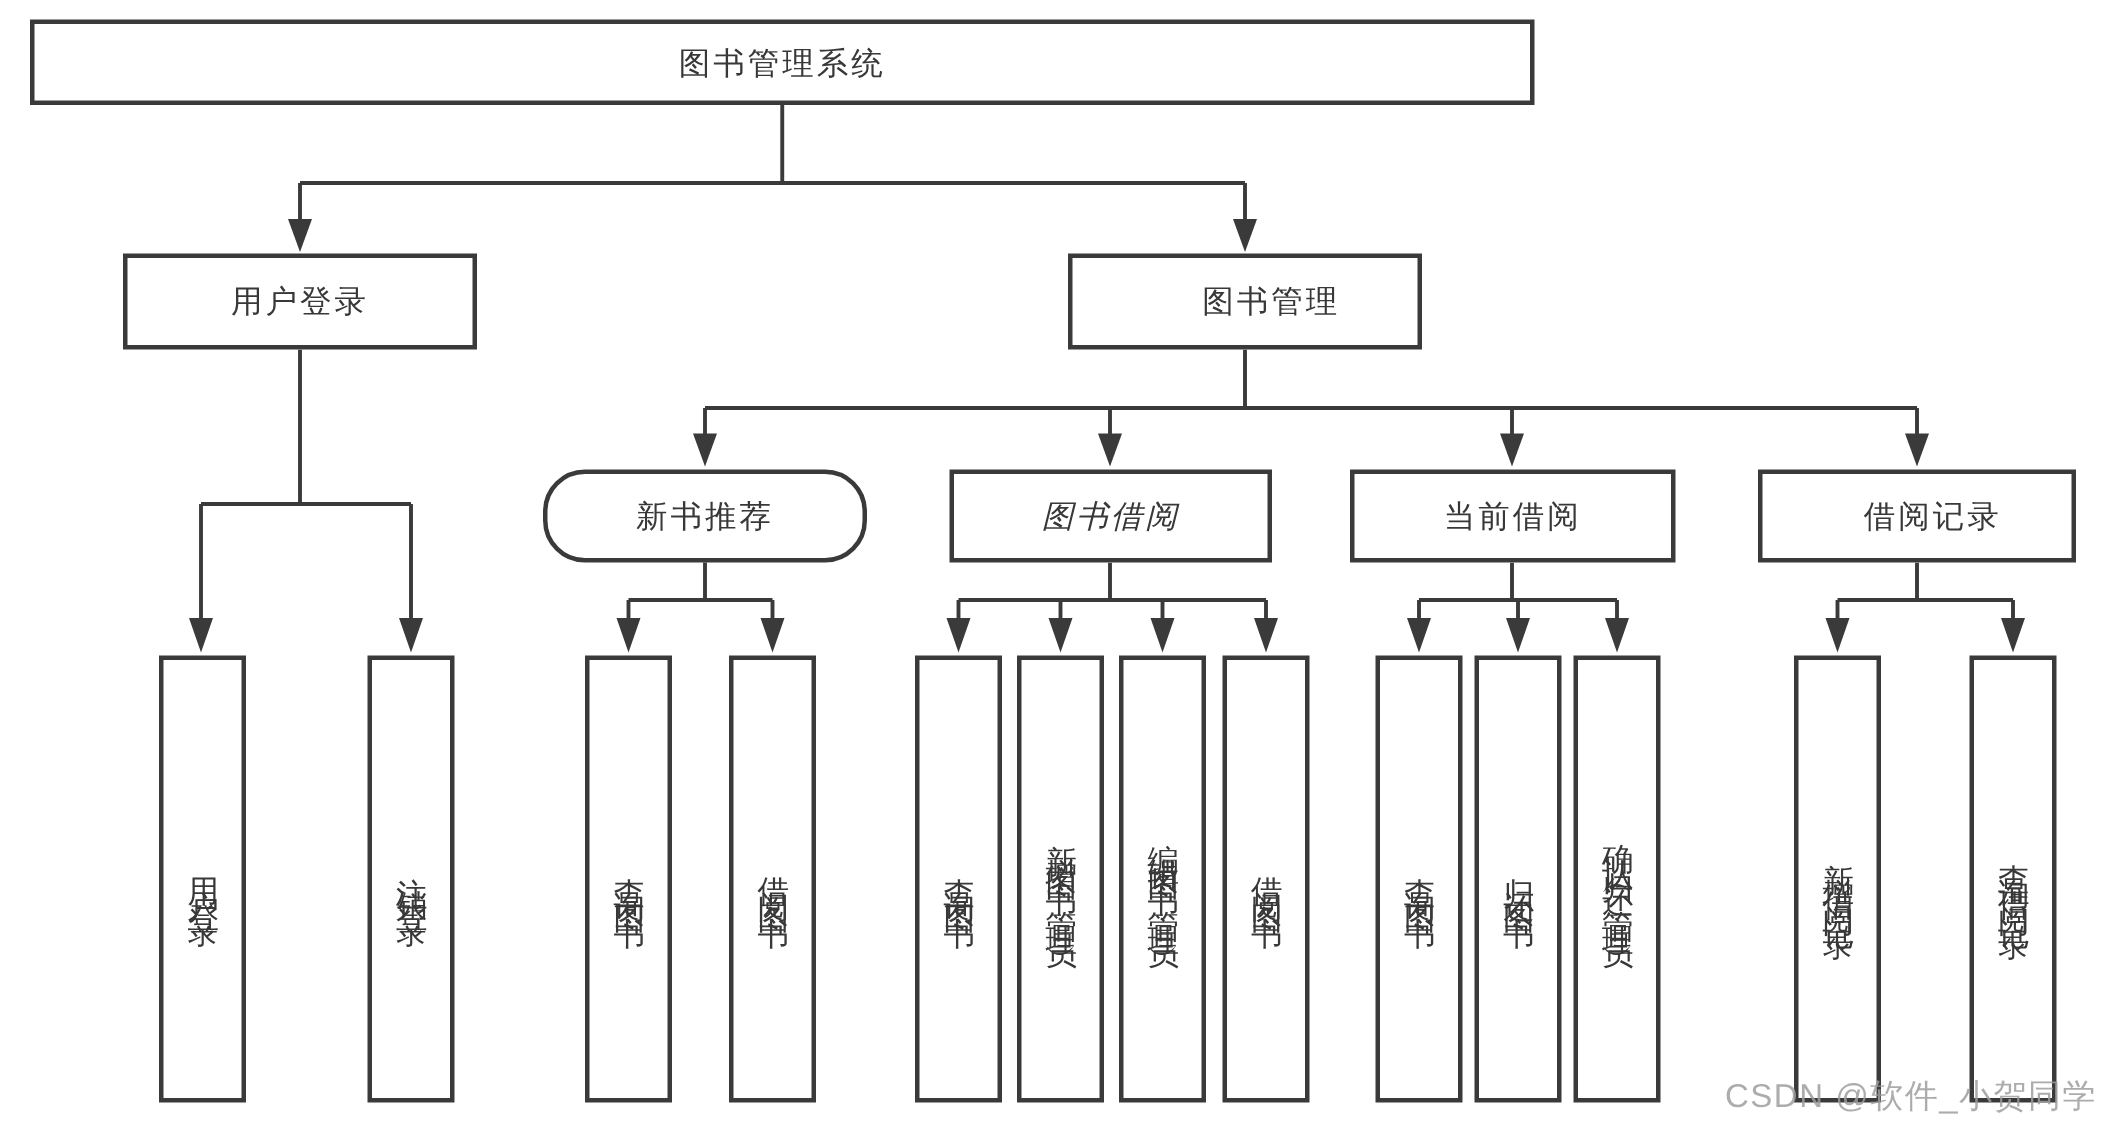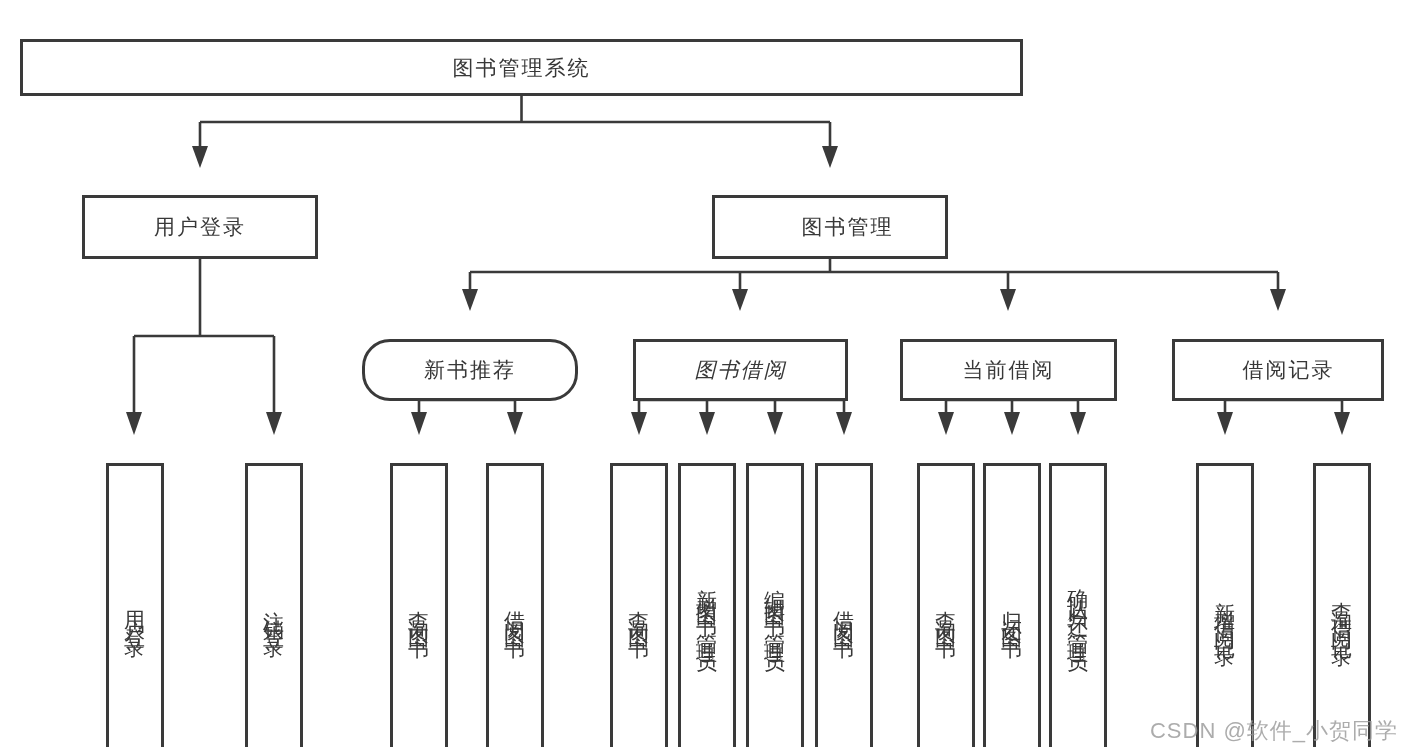--- a/index.html
+++ b/index.html
@@ -15,21 +15,20 @@
   .node {
     position: absolute;
     box-sizing: border-box;
     border: 3px solid #3a3a3a;
     background: #ffffff;
     display: flex;
     align-items: center;
     justify-content: center;
     color: #383838;
     z-index: 1;
-    margin-top: 26px;
   }
   .node-h { font-size: 21px; letter-spacing: 2px; }
   .node-v { width: 58px; height: 298px; top: 437px; }
   .node-v .vtext {
     writing-mode: vertical-rl;
     text-orientation: mixed;
     font-size: 21px;
     letter-spacing: 9px;
     line-height: 1;
     color: #383838;

